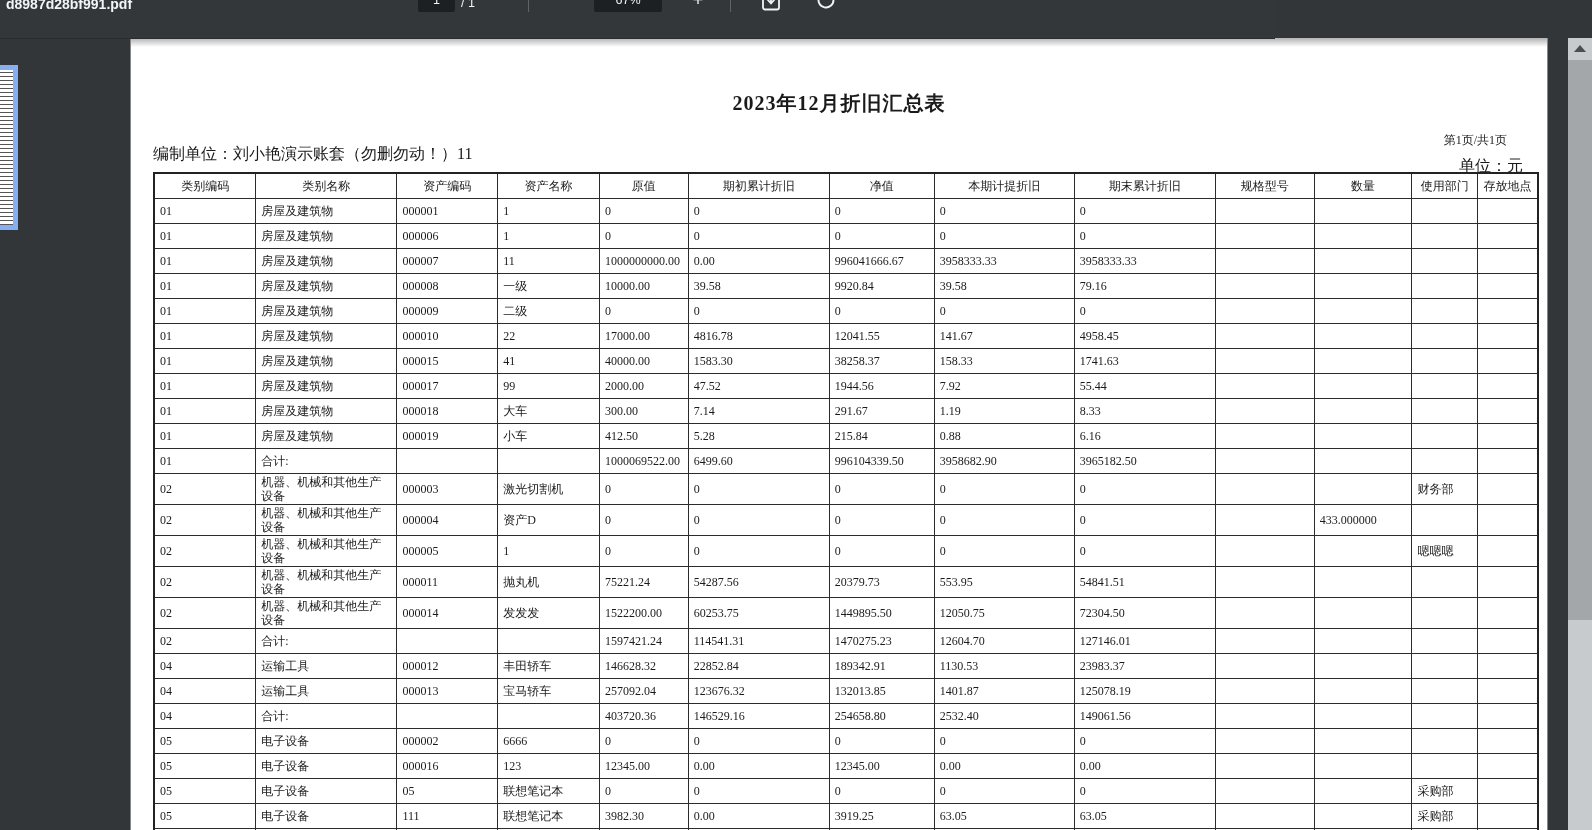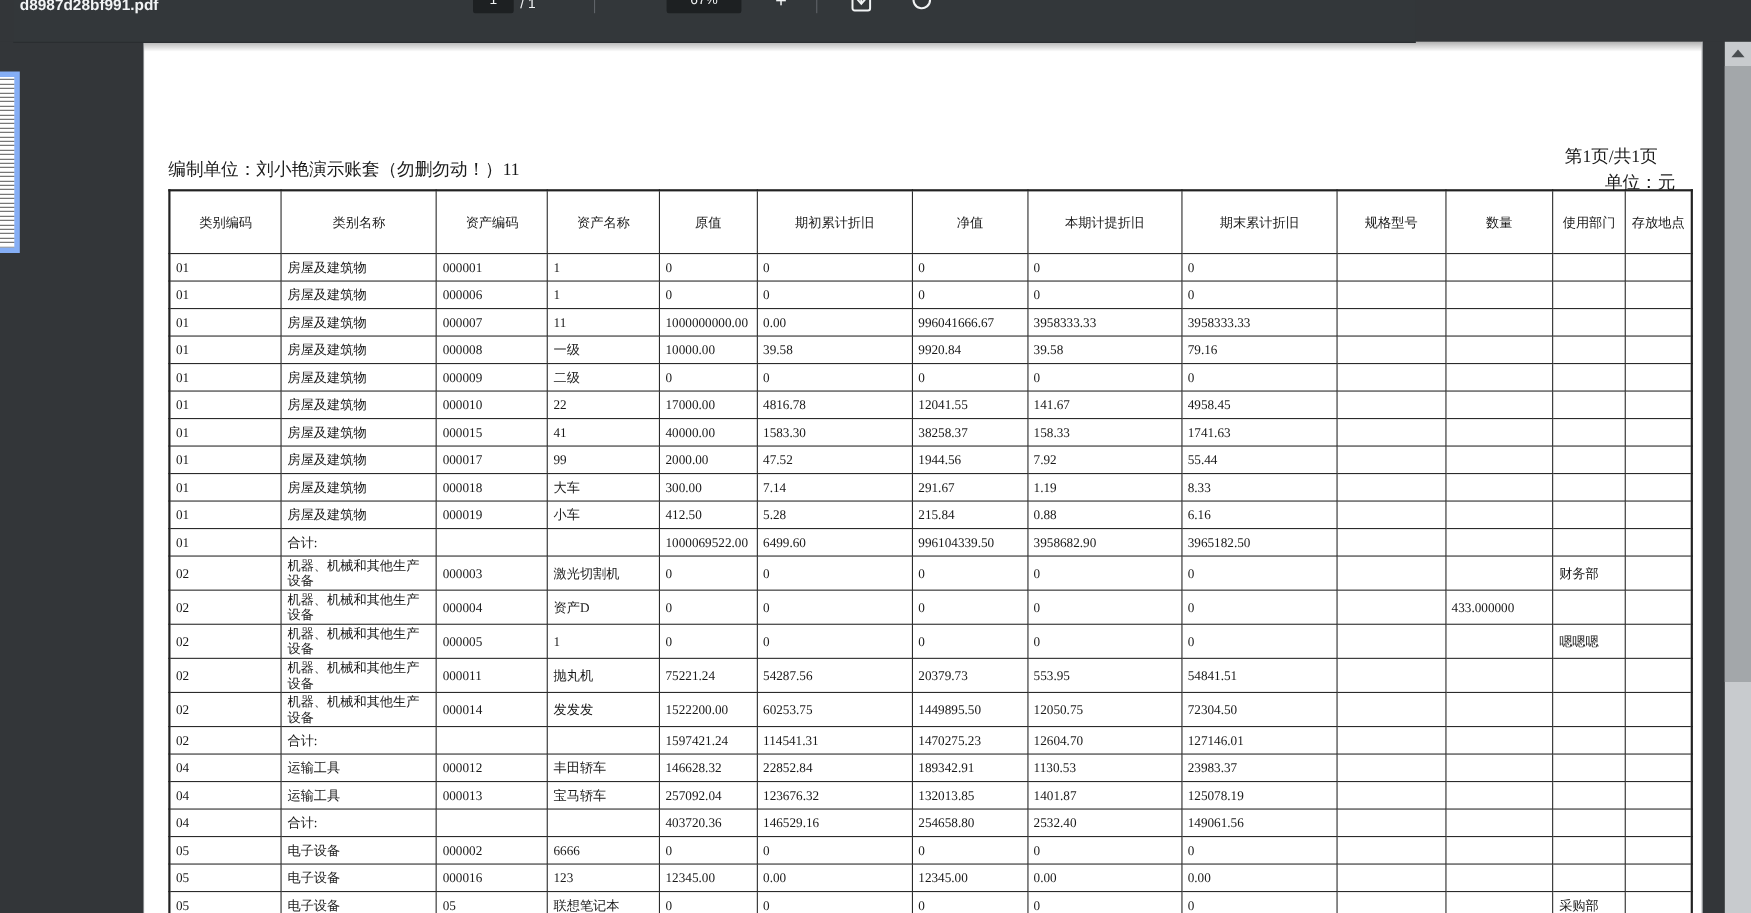--- a/index.html
+++ b/index.html
@@ -3,21 +3,21 @@
 <meta charset="utf-8">
 <style>
   html,body{margin:0;padding:0;}
   body{
     width:1592px;height:830px;overflow:hidden;position:relative;
     background:#333639;font-family:"Liberation Sans","DejaVu Sans",sans-serif;
   }
   
   .toolbar{
     position:absolute;left:0;top:0;width:1275px;height:38px;
-    background:#33373a;border-bottom:1px solid #2a2d30;overflow:hidden;z-index:30;margin-left:12px;
+    background:#33373a;border-bottom:1px solid #2a2d30;overflow:hidden;z-index:30;
   }
   .toolbar *{position:absolute;}
   .tb-filename{left:6px;top:-6px;color:#f2f4f5;font-size:14px;font-weight:bold;line-height:20px;white-space:nowrap;}
   .tb-box{background:#1d2022;border-radius:2px;height:24px;top:-12px;color:#f2f4f5;
           font-size:12.5px;text-align:center;line-height:24px;border:none;padding:0;}
   .tb-pagebox{left:418px;width:37px;}
   .tb-zoombox{left:594px;width:68px;}
   .tb-pagecount{left:461px;top:-7px;color:#f2f4f5;font-size:12.5px;line-height:20px;}
   .tb-sep{width:1px;height:20px;background:#5f6368;top:-8px;}
   .tb-sep1{left:528px;} .tb-sep2{left:730px;}
@@ -39,29 +39,29 @@
   .viewer{position:absolute;left:129px;top:38px;width:1439px;height:792px;background:#333639;}
   .page{
     position:absolute;left:1px;top:0;width:1416px;height:792px;background:#ffffff;
     border-left:1px solid #85888b;border-right:1px solid #85888b;overflow:hidden;
     font-family:"Liberation Serif","DejaVu Serif",serif;color:#1a1a1a;
   }
   .page::before{content:"";position:absolute;left:0;top:0;width:100%;height:9px;
     background:linear-gradient(180deg,rgba(0,0,0,.30),rgba(0,0,0,0));pointer-events:none;}
   .doc-title{position:absolute;top:52px;left:0;width:100%;text-align:center;
     font-size:20px;font-weight:bold;letter-spacing:1px;}
-  .doc-pageinfo{position:absolute;top:94px;right:40px;font-size:16px;}
+  .doc-pageinfo{position:absolute;top:94px;right:40px;font-size:12px;}
   .doc-prepared{position:absolute;top:106px;left:22px;font-size:16px;}
   .doc-unit{position:absolute;top:118px;right:24px;font-size:16px;}
   
   .tbl-wrap{position:absolute;top:134px;left:22px;right:8px;}
   table{width:100%;border-collapse:collapse;table-layout:fixed;
     border:2px solid #222;font-size:12px;}
   th,td{border:1px solid #2b2b2b;overflow:hidden;}
-  th{height:24px;font-weight:normal;text-align:center;padding:16px 2px;}
+  th{height:24px;font-weight:normal;text-align:center;padding:0 2px;}
   td{height:22px;text-align:left;padding:1px 5px;line-height:14px;word-break:break-all;}
   col.c0{width:101px;} col.c1{width:140px;} col.c2{width:100px;} col.c3{width:101px;}
   col.c4{width:88px;}  col.c5{width:140px;} col.c6{width:104px;} col.c7{width:139px;}
   col.c8{width:140px;} col.c9{width:98px;}  col.c10{width:97px;} col.c11{width:65px;} col.c12{width:60px;}
   
   .scrollbar{position:absolute;right:0;top:38px;width:24px;height:792px;background:#c8cbce;z-index:40;}
   .sb-up{position:absolute;top:0;left:0;width:24px;height:20px;cursor:pointer;}
   .sb-up::after{content:"";position:absolute;left:6px;top:7px;border-left:6px solid transparent;
     border-right:6px solid transparent;border-bottom:7px solid #4a4e51;}
   .sb-thumb{position:absolute;top:22px;left:0;width:24px;height:560px;background:#a3a7aa;cursor:grab;}
@@ -122,20 +122,21 @@
 </div>
 
 <div class="sidebar">
   <div class="thumb">
     <div class="sheet"></div>
   </div>
 </div>
 
 <div class="viewer">
   <div class="page">
+    <div class="doc-title">2023年12月折旧汇总表</div>
     <div class="doc-pageinfo">第1页/共1页</div>
     <div class="doc-prepared">编制单位：刘小艳演示账套（勿删勿动！）11</div>
     <div class="doc-unit">单位：元</div>
 
     <div class="tbl-wrap">
       <table>
         <colgroup>
           <col class="c0">
             <col class="c1">
             <col class="c2">

